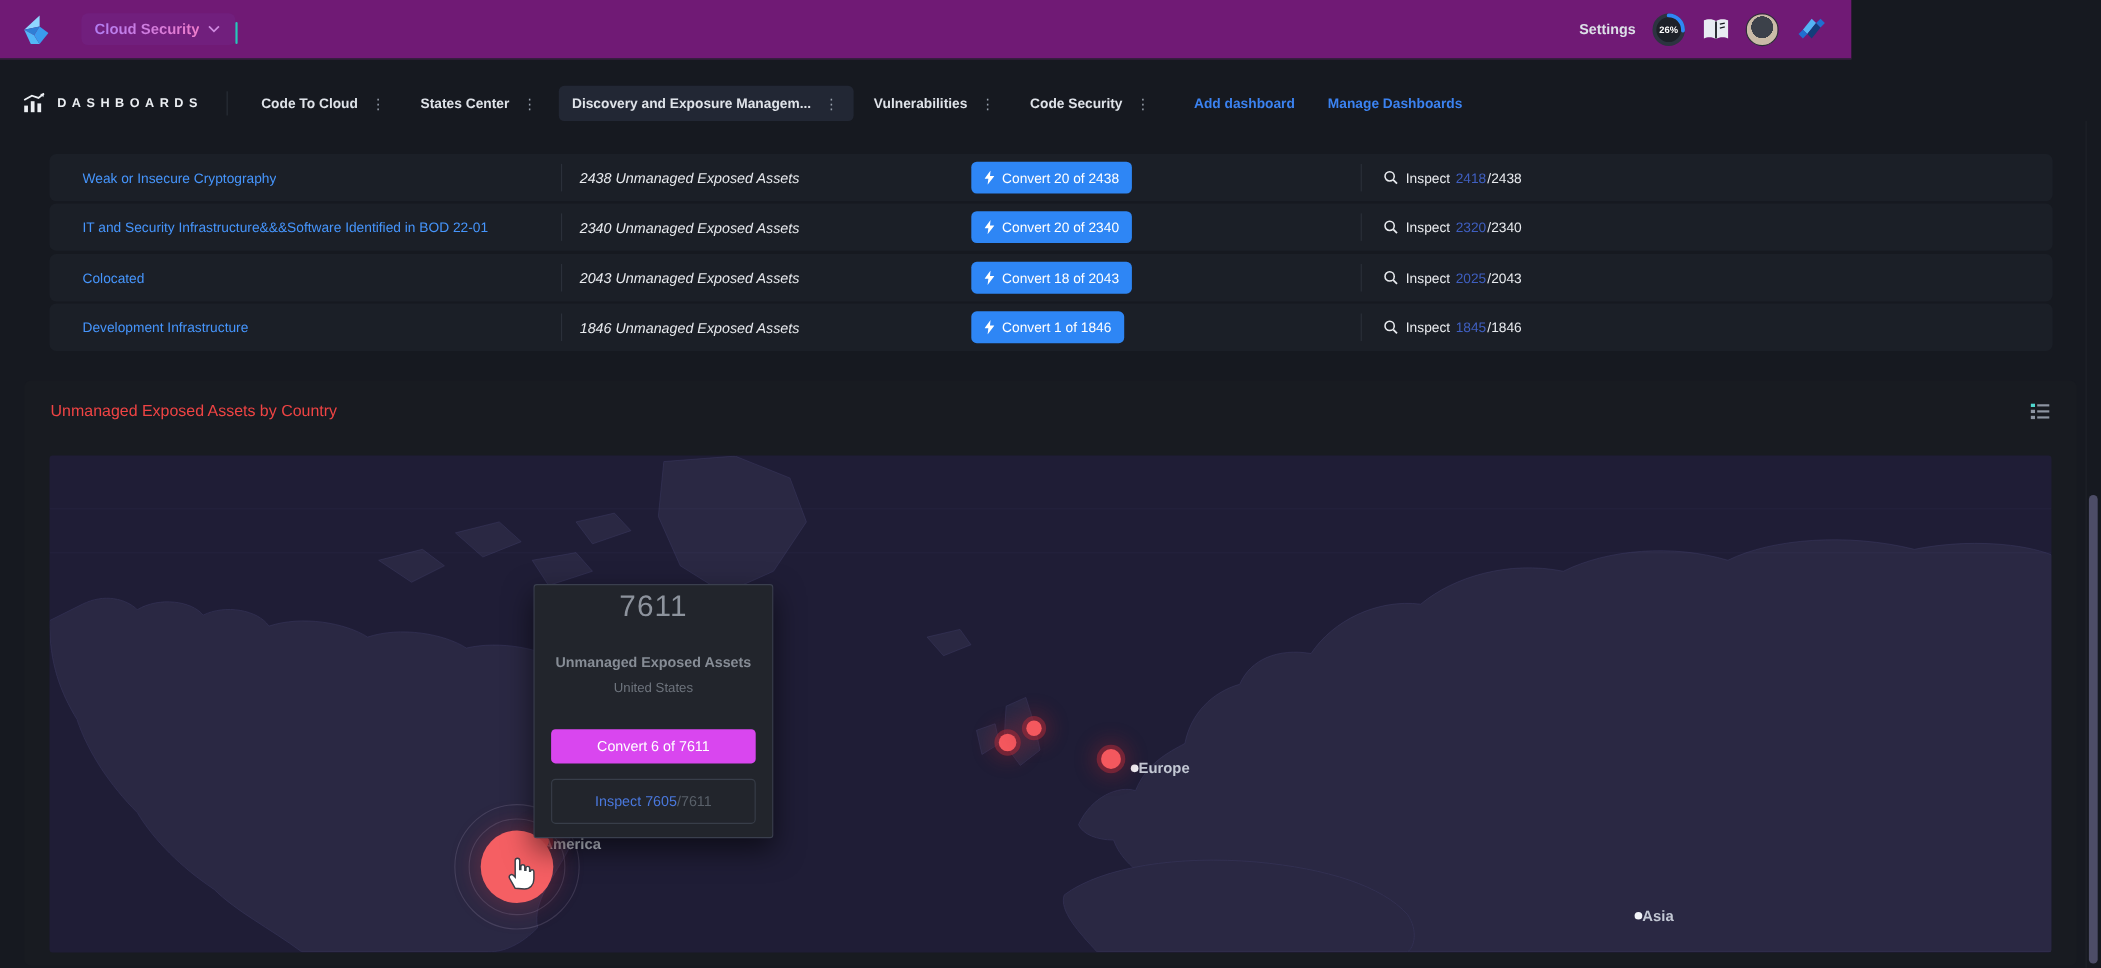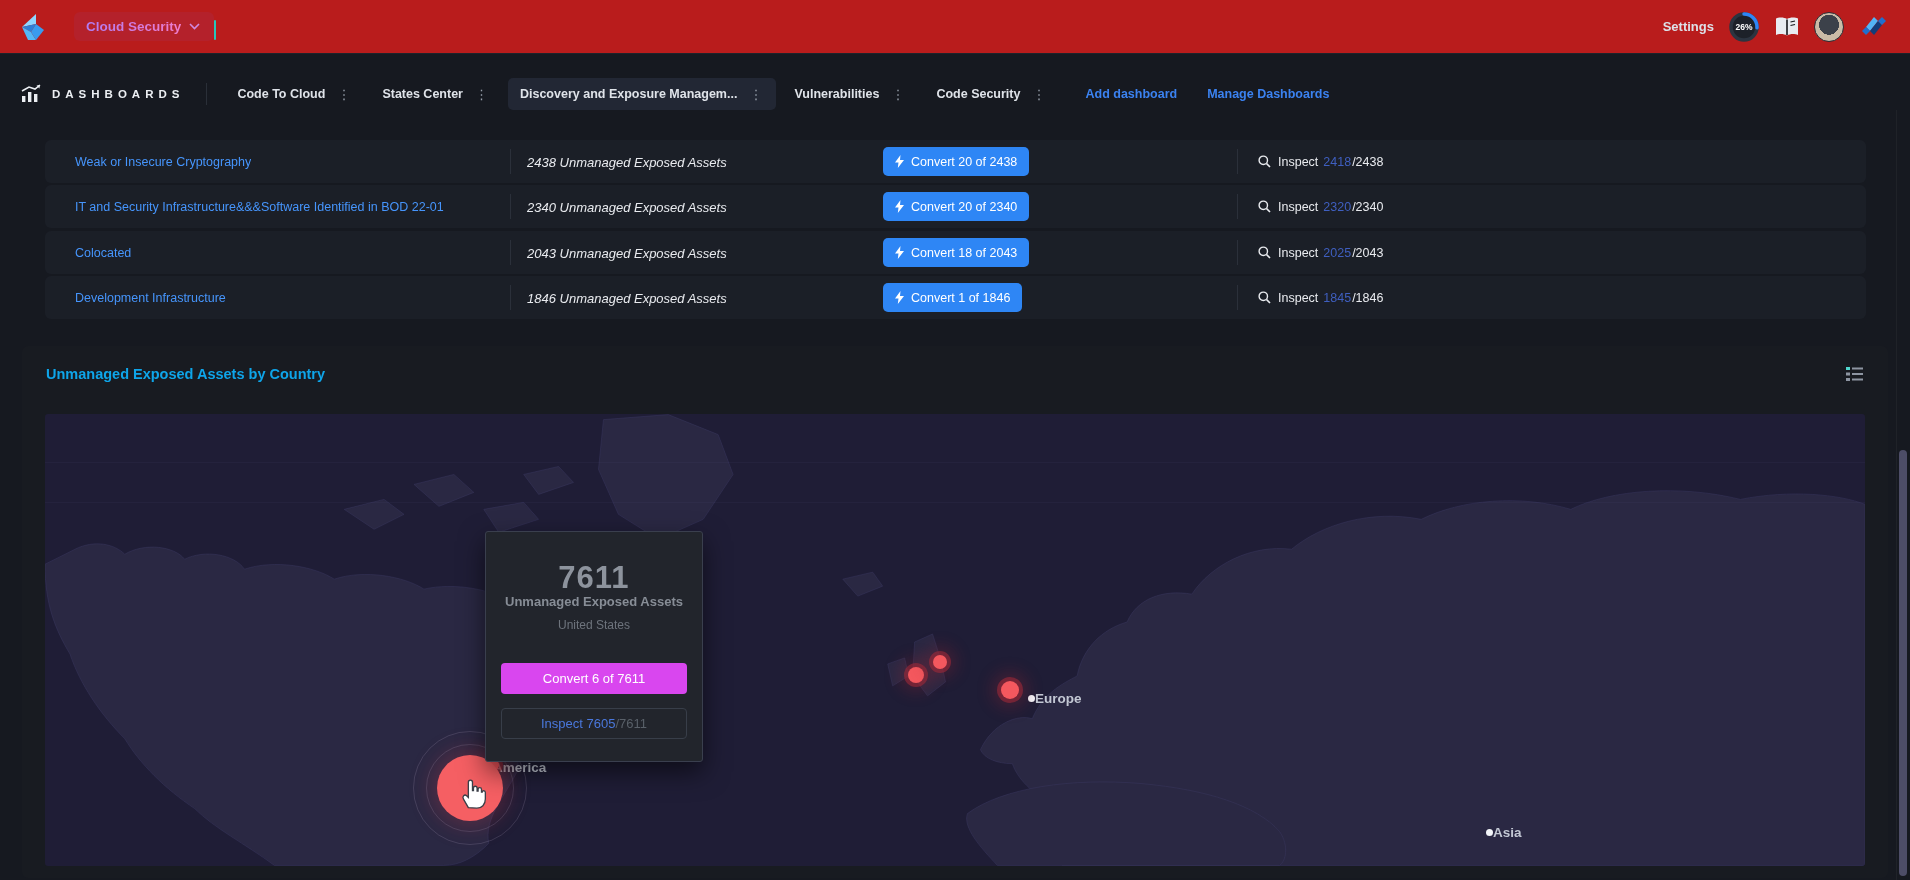--- a/index.html
+++ b/index.html
@@ -1,22 +1,22 @@
 <!DOCTYPE html>
 <html><head>
 <meta charset="utf-8">
 <style>
   * { margin:0; padding:0; box-sizing:border-box; }
   html,body { width:1910px; height:880px; background:#14171d; overflow:hidden;
               font-family:"Liberation Sans", sans-serif; }
   #screen { position:relative; width:1910px; height:880px; background:#161920; }
 
   
-  #topnav { position:absolute; top:0; left:0; width:1910px; height:54px;
-            background:#b91c1c; border-bottom:1px solid #1e222a;
+  #topnav { position:absolute; top:0; left:0; width:1683px; height:54px;
+            background:#701a75; border-bottom:1px solid #1e222a;
             display:flex; align-items:center; }
   .logo { margin-left:16px; width:34px; height:34px; flex:0 0 auto; }
   .product-pill { margin-left:24px; display:flex; align-items:center; gap:8px;
                   padding:7px 14px 7px 12px; border-radius:6px;
                   background:rgba(130,100,245,0.07); position:relative; cursor:pointer; }
   .product-pill::after { content:""; position:absolute; right:-2px; top:8px; width:2px; height:20px;
                          background:#27c6bb; border-radius:1px; }
   .product-name { font-size:13.5px; font-weight:bold;
                   background:linear-gradient(90deg,#b07df2,#ef7ccb);
                   -webkit-background-clip:text; background-clip:text; color:transparent; }
@@ -64,22 +64,22 @@
   .row-vline2 { position:absolute; left:1192px; top:9px; bottom:9px; width:1px; background:#2b303a; }
   .row-inspect { position:absolute; left:1213px; top:50%; transform:translateY(-50%);
                  display:flex; align-items:center; gap:7px; font-size:12.5px; color:#e9ebef;
                  cursor:pointer; }
   .inspect-done { color:#3f5fc0; }
   .inspect-total { color:#e9ebef; }
 
   
   #map-widget { position:absolute; left:22px; top:346px; width:1866px; height:532px;
                 background:#181b21; border-radius:6px; }
-  .widget-title { position:absolute; left:24px; top:20px; font-size:14.5px; font-weight:bold;
-                  color:#0ea5e9; }
+  .widget-title { position:absolute; left:24px; top:20px; font-size:14.5px; font-weight:normal;
+                  color:#ef4444; }
   .widget-menu-icon { position:absolute; right:24px; top:20px; cursor:pointer; }
   #map-panel { position:absolute; left:23px; top:68px; width:1820px; height:452px;
                background:#1f1d36; border-radius:3px; overflow:hidden; }
   #map-panel svg.world { position:absolute; inset:0; }
   .graticule { position:absolute; left:0; width:100%; height:1px; background:rgba(130,140,190,0.05); }
 
   .region-label { position:absolute; display:flex; align-items:center; gap:0; z-index:2; }
   .region-dot { width:7px; height:7px; border-radius:50%; background:#f2f4f8; }
   .region-text { font-size:13.5px; font-weight:bold; color:#c3c8d4; }
 
@@ -89,30 +89,30 @@
                background:#f55f63; z-index:3; cursor:pointer;
                box-shadow:0 0 22px 6px rgba(220,60,70,0.25); }
   .ripple { position:absolute; border-radius:50%; border:1px solid rgba(205,195,225,0.16); z-index:3; }
   .ripple.r1 { left:381px; top:330px; width:88px; height:88px; }
   .ripple.r2 { left:368px; top:317px; width:114px; height:114px; }
 
   
   #map-tooltip { position:absolute; left:440px; top:117px; width:218px; height:231px;
                  background:#22252c; border:1px solid #3a3f4e; border-radius:3px; z-index:5;
                  box-shadow:0 10px 26px rgba(0,0,0,0.55); }
-  .tt-value { position:absolute; top:28px; left:0; width:100%; text-align:center;
-              font-size:31px; font-weight:bold; color:#8d939d; letter-spacing:1px; }
+  .tt-value { position:absolute; top:4px; left:0; width:100%; text-align:center;
+              font-size:27px; font-weight:normal; color:#8d939d; letter-spacing:1px; }
   .tt-metric { position:absolute; top:62px; left:0; width:100%; text-align:center;
                font-size:13px; font-weight:bold; color:#878d96; }
   .tt-country { position:absolute; top:86px; left:0; width:100%; text-align:center;
                 font-size:12px; color:#6e747d; }
   .tt-convert { position:absolute; left:15px; right:15px; top:131px; height:31px;
                 background:#d946ef; border:none; border-radius:4px; color:#fff;
                 font-size:13px; font-family:inherit; cursor:pointer; }
-  .tt-inspect { position:absolute; left:15px; right:15px; top:176px; height:31px;
+  .tt-inspect { position:absolute; left:15px; right:15px; top:176px; height:41px;
                 background:transparent; border:1px solid #383e49; border-radius:4px;
                 font-size:13px; font-family:inherit; cursor:pointer; }
   .tt-inspect .done { color:#4a78dd; }
   .tt-inspect .total { color:#596069; }
 
   #cursor { position:absolute; left:412px; top:362px; z-index:10; pointer-events:none; }
 
   
   #scroll-track { position:absolute; right:0; top:110px; width:14px; height:770px;
                   border-left:1px solid rgba(255,255,255,0.04); }

